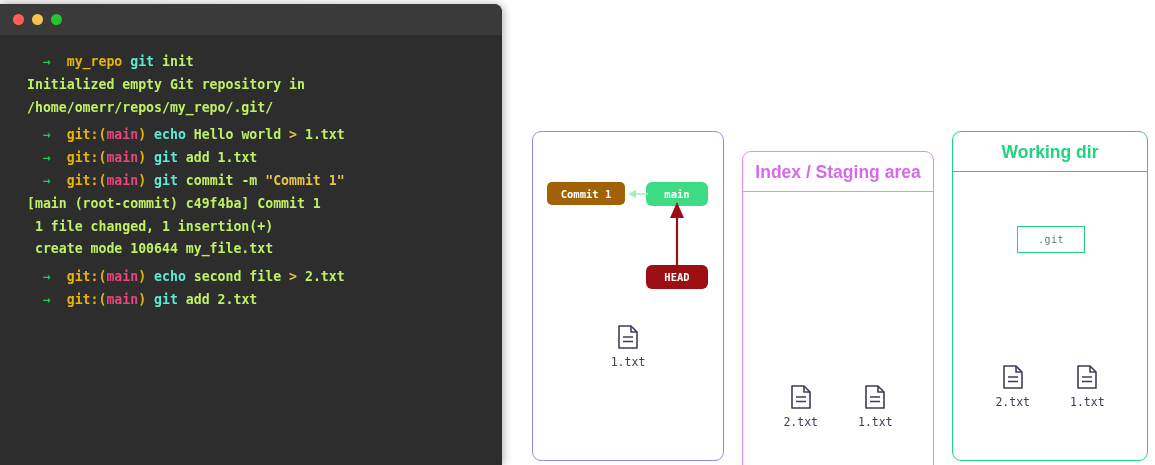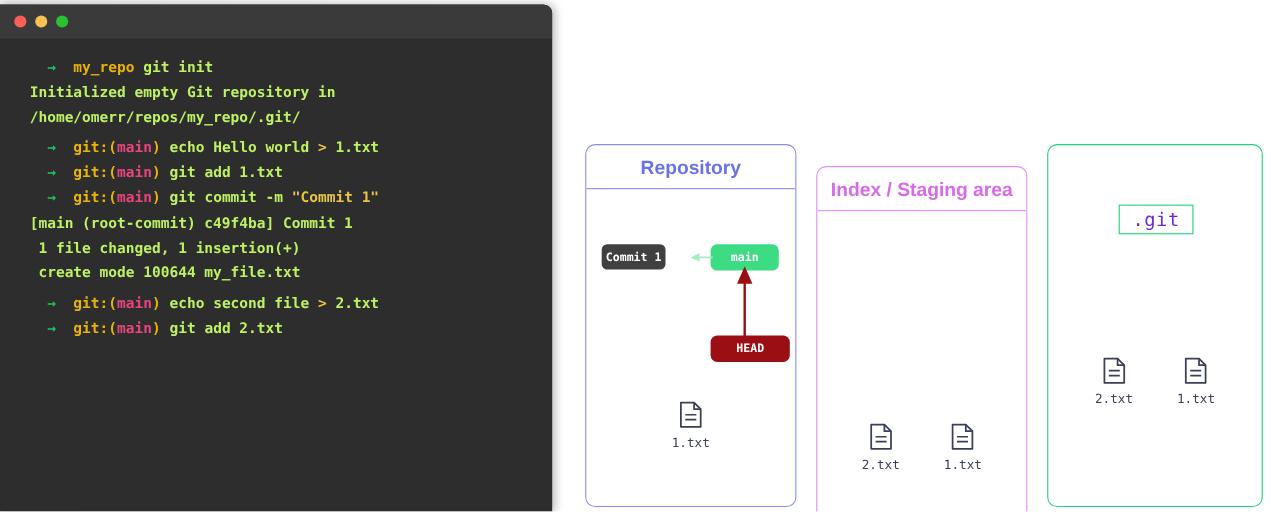--- a/index.html
+++ b/index.html
@@ -59,21 +59,21 @@
     font-weight: bold;
     line-height: 22.8px;
     color: #e8e8e8;
     white-space: pre;
   }
   .tline { white-space: pre; }
   .tline.gap { margin-top: 5px; }
   .c-arrow  { color: #21c65a; }
   .c-blue   { color: #eab308; }
   .c-pink   { color: #e8457c; }
-  .c-green  { color: #bef264; }
+  .c-green  { color: #5eead4; }
   .c-white  { color: #bef264; }
   .c-yellow { color: #e8c547; }
 
   
   #diagram {
     position: absolute;
     left: 0; top: 0;
     width: 1155px; height: 465px;
     pointer-events: none;
   }
@@ -136,32 +136,32 @@
     font-size: 10.5px;
     font-weight: bold;
     color: #ffffff;
     display: flex;
     align-items: center;
     justify-content: center;
     border-radius: 5px;
   }
   #node-commit1 {
     left: 14px; top: 50px;
-    width: 58px; height: 23px;
-    background: #404040;
+    width: 78px; height: 23px;
+    background: #a16207;
   }
   #node-main {
     left: 113px; top: 50px;
     width: 62px; height: 24px;
     background: #3ddc84;
     border-radius: 6px;
   }
   #node-head {
     left: 113px; top: 133px;
-    width: 72px; height: 24px;
+    width: 62px; height: 24px;
     background: #9b0f14;
     border-radius: 6px;
   }
 
   
   #arrow-main-to-commit {
     position: absolute;
     left: 95px; top: 57px;
     width: 20px; height: 10px;
   }
@@ -171,23 +171,23 @@
     left: 133px; top: 70px;
     width: 22px; height: 66px;
   }
 
   
   #git-box {
     position: absolute;
     left: 64px; top: 54px;
     width: 66px; height: 25px;
     border: 1.7px solid #1fd47c;
-    color: #6d28d9;
+    color: #737373;
     font-family: "DejaVu Sans Mono", "Liberation Mono", monospace;
-    font-size: 17px;
+    font-size: 10px;
     display: flex;
     align-items: center;
     justify-content: center;
     letter-spacing: 0.5px;
   }
 
   
   .file-row {
     position: absolute;
     bottom: 53px;
@@ -218,21 +218,20 @@
     <span class="dot red"></span>
     <span class="dot yellow"></span>
     <span class="dot green"></span>
   </div>
   <div id="terminal-body"><div class="tline"><span class="c-arrow">  →  </span><span class="c-blue">my_repo </span><span class="c-green">git </span><span class="c-white">init</span></div><div class="tline"><span class="c-white">Initialized empty Git repository in</span></div><div class="tline"><span class="c-white">/home/omerr/repos/my_repo/.git/</span></div><div class="tline gap"><span class="c-arrow">  →  </span><span class="c-blue">git:(</span><span class="c-pink">main</span><span class="c-blue">) </span><span class="c-green">echo </span><span class="c-white">Hello world </span><span class="c-yellow">&gt; </span><span class="c-white">1.txt</span></div><div class="tline"><span class="c-arrow">  →  </span><span class="c-blue">git:(</span><span class="c-pink">main</span><span class="c-blue">) </span><span class="c-green">git </span><span class="c-white">add 1.txt</span></div><div class="tline"><span class="c-arrow">  →  </span><span class="c-blue">git:(</span><span class="c-pink">main</span><span class="c-blue">) </span><span class="c-green">git </span><span class="c-white">commit -m </span><span class="c-yellow">"Commit 1"</span></div><div class="tline"><span class="c-white">[main (root-commit) c49f4ba] Commit 1</span></div><div class="tline"><span class="c-white"> 1 file changed, 1 insertion(+)</span></div><div class="tline"><span class="c-white"> create mode 100644 my_file.txt</span></div><div class="tline gap"><span class="c-arrow">  →  </span><span class="c-blue">git:(</span><span class="c-pink">main</span><span class="c-blue">) </span><span class="c-green">echo </span><span class="c-white">second file </span><span class="c-yellow">&gt; </span><span class="c-white">2.txt</span></div><div class="tline"><span class="c-arrow">  →  </span><span class="c-blue">git:(</span><span class="c-pink">main</span><span class="c-blue">) </span><span class="c-green">git </span><span class="c-white">add 2.txt</span></div></div>
 </div>
 
 <div id="diagram">
 
   <div class="panel" id="panel-repository">
-    <div class="panel-title">Repository</div>
     <div class="panel-body">
 
       <div class="node" id="node-commit1">Commit 1</div>
 
       <div class="node" id="node-main">main</div>
 
       <div class="node" id="node-head">HEAD</div>
 
       <svg id="arrow-main-to-commit" viewBox="0 0 20 10">
         <line x1="20" y1="5" x2="7" y2="5" stroke="#a8ecc4" stroke-width="1.6"></line>
@@ -278,20 +277,21 @@
               <line x1="6" y1="13" x2="16" y2="13" stroke="#3b3f58" stroke-width="1.5"></line>
               <line x1="6" y1="17.5" x2="16" y2="17.5" stroke="#3b3f58" stroke-width="1.5"></line>
             </svg>
             <div class="file-label">1.txt</div>
           </div>
         </div>
     </div>
   </div>
 
   <div class="panel" id="panel-working">
+    <div class="panel-title">Working dir</div>
     <div class="panel-body">
       <div id="git-box">.git</div>
       <div class="file-row">
           <div class="file-item">
             <svg width="22" height="26" viewBox="0 0 22 26">
               <path d="M2 2 H14 L20 8 V24 H2 Z" fill="none" stroke="#3b3f58" stroke-width="1.6" stroke-linejoin="round"></path>
               <path d="M14 2 V8 H20" fill="none" stroke="#3b3f58" stroke-width="1.6" stroke-linejoin="round"></path>
               <line x1="6" y1="13" x2="16" y2="13" stroke="#3b3f58" stroke-width="1.5"></line>
               <line x1="6" y1="17.5" x2="16" y2="17.5" stroke="#3b3f58" stroke-width="1.5"></line>
             </svg>

